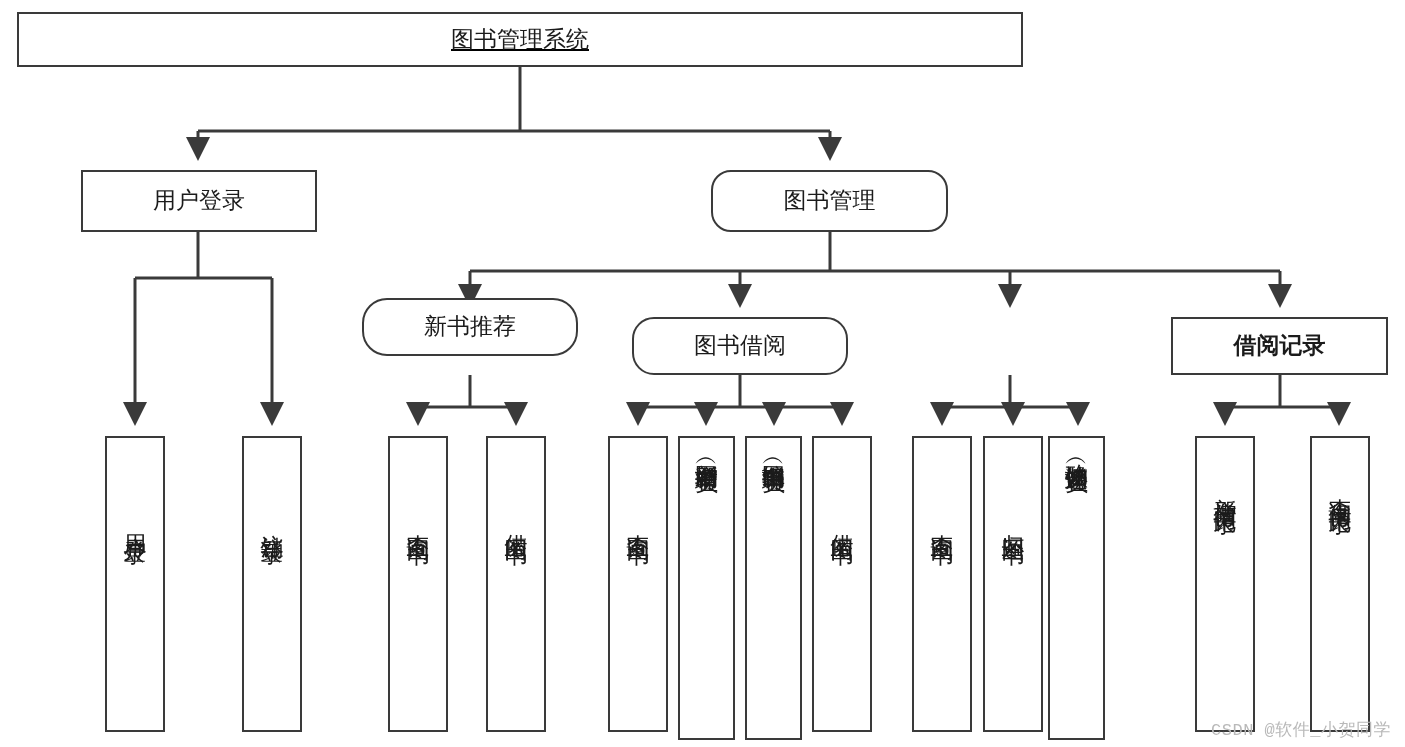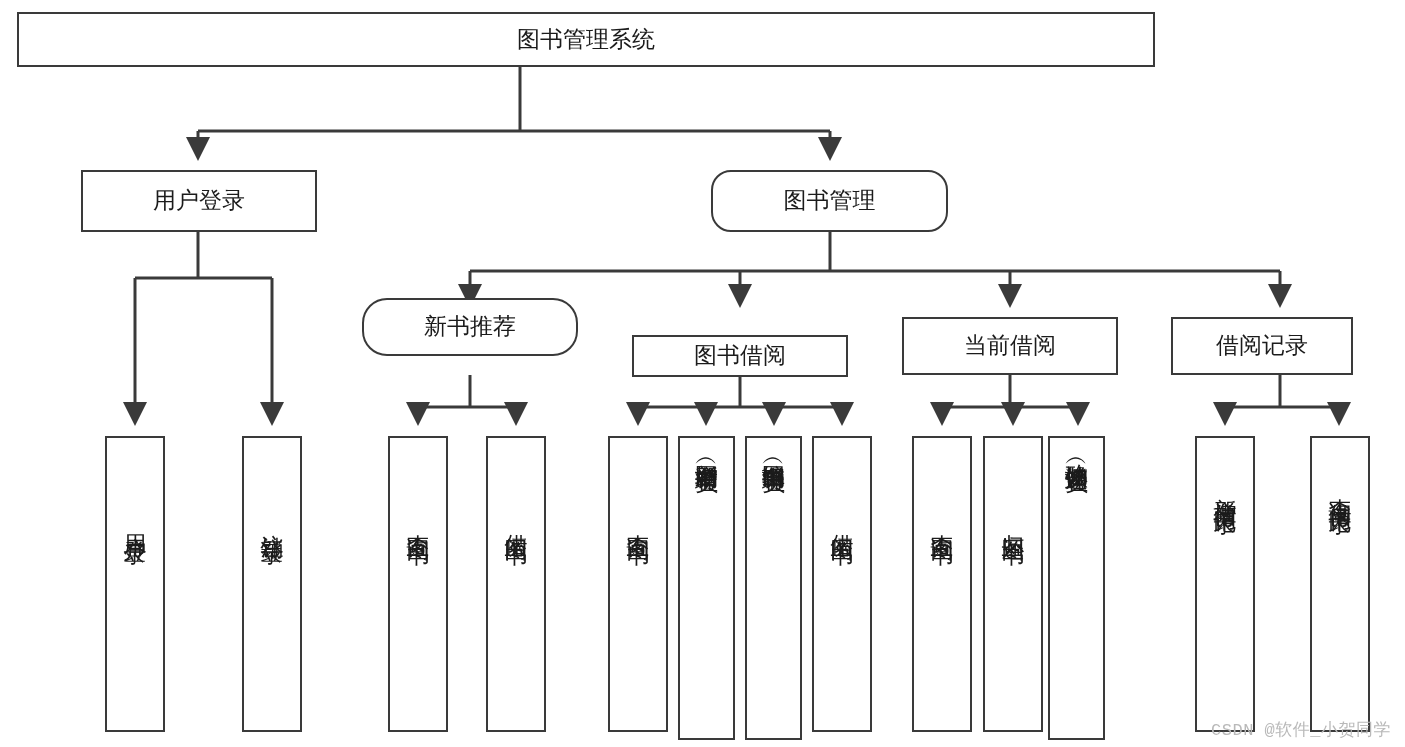--- a/index.html
+++ b/index.html
@@ -122,41 +122,38 @@
       <path d="M 1013 407 L 1013 422" marker-end="url(#arrow)"></path>
       <path d="M 1078 407 L 1078 422" marker-end="url(#arrow)"></path>
 
       <path d="M 1280 375 L 1280 407"></path>
       <path d="M 1225 407 L 1339 407"></path>
       <path d="M 1225 407 L 1225 422" marker-end="url(#arrow)"></path>
       <path d="M 1339 407 L 1339 422" marker-end="url(#arrow)"></path>
     </g>
   </svg>
 
-  <div class="node root" style="left:17px; top:12px; width:1138px; height:55px;">
+  <div class="node root" style="left:17px; top:12px; width:1006px; height:55px;text-decoration:underline;">
     <span class="node-label">图书管理系统</span>
   </div>
 
   <div class="node horiz" style="left:81px; top:170px; width:236px; height:62px;">
     <span class="node-label">用户登录</span>
   </div>
   <div class="node horiz" style="left:711px; top:170px; width:237px; height:62px;border-radius:20px;">
     <span class="node-label">图书管理</span>
   </div>
 
   <div class="node horiz" style="left:362px; top:298px; width:216px; height:58px;border-radius:25px;">
     <span class="node-label">新书推荐</span>
   </div>
-  <div class="node horiz" style="left:632px; top:335px; width:216px; height:42px;">
+  <div class="node horiz" style="left:632px; top:317px; width:216px; height:58px;border-radius:22px;">
     <span class="node-label">图书借阅</span>
   </div>
-  <div class="node horiz" style="left:902px; top:317px; width:216px; height:58px;">
-    <span class="node-label">当前借阅</span>
-  </div>
-  <div class="node horiz" style="left:1171px; top:317px; width:182px; height:58px;">
+  <div class="node horiz" style="left:1171px; top:317px; width:217px; height:58px;font-weight:bold;">
     <span class="node-label">借阅记录</span>
   </div>
 
   <div class="node leaf" style="left:105px; top:436px; width:60px; height:296px; padding-top:78px;">
     <span class="node-label">用户登录</span>
   </div>
   <div class="node leaf" style="left:242px; top:436px; width:60px; height:296px; padding-top:78px;">
     <span class="node-label">注销登录</span>
   </div>
 

